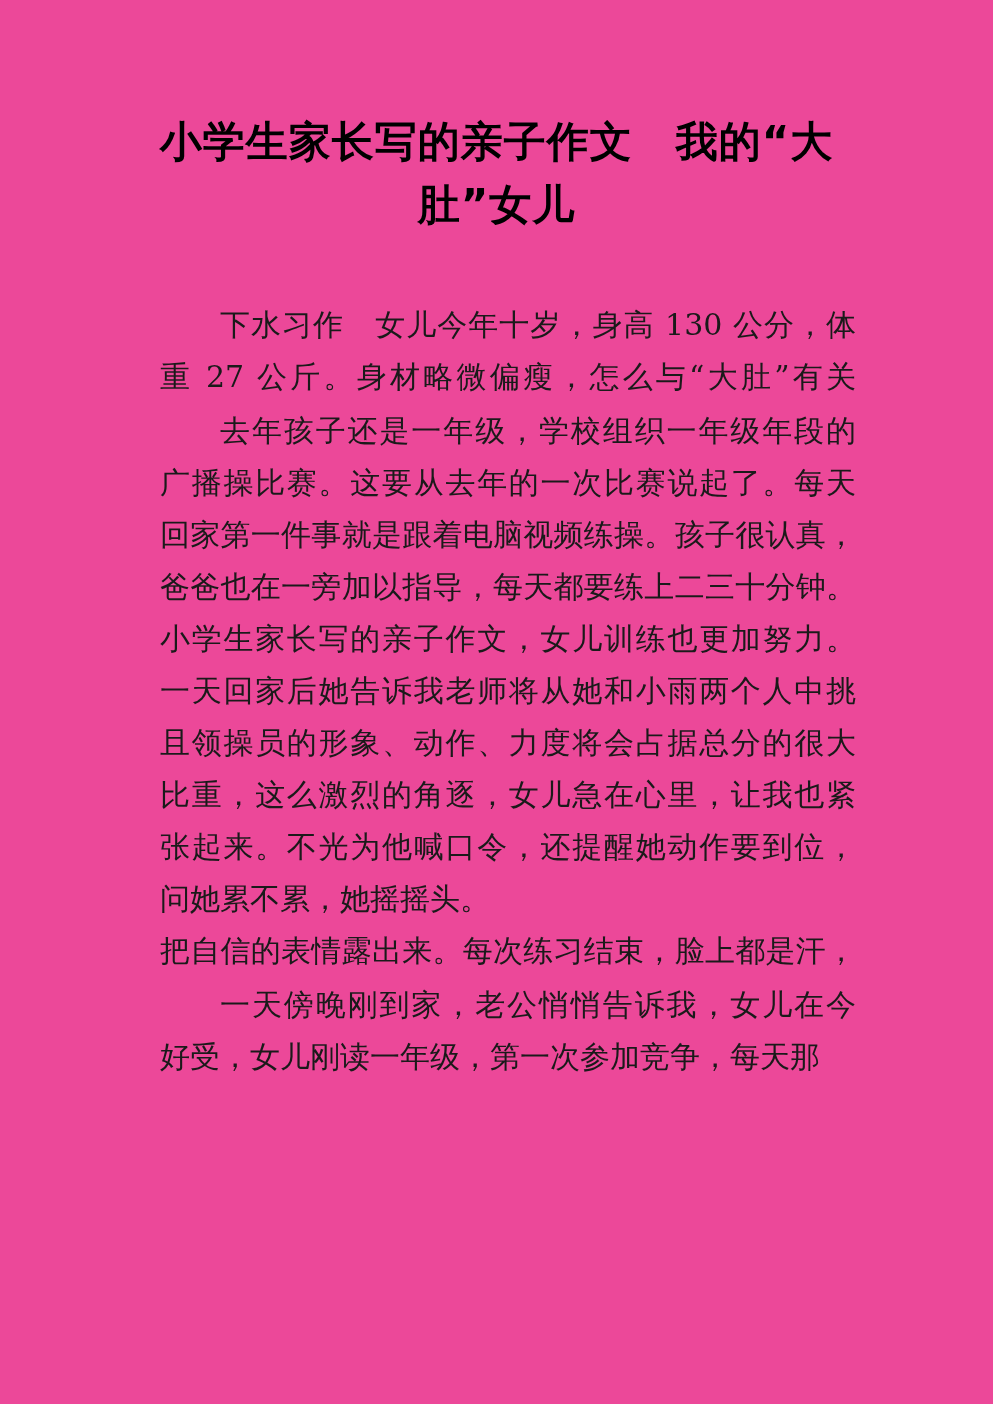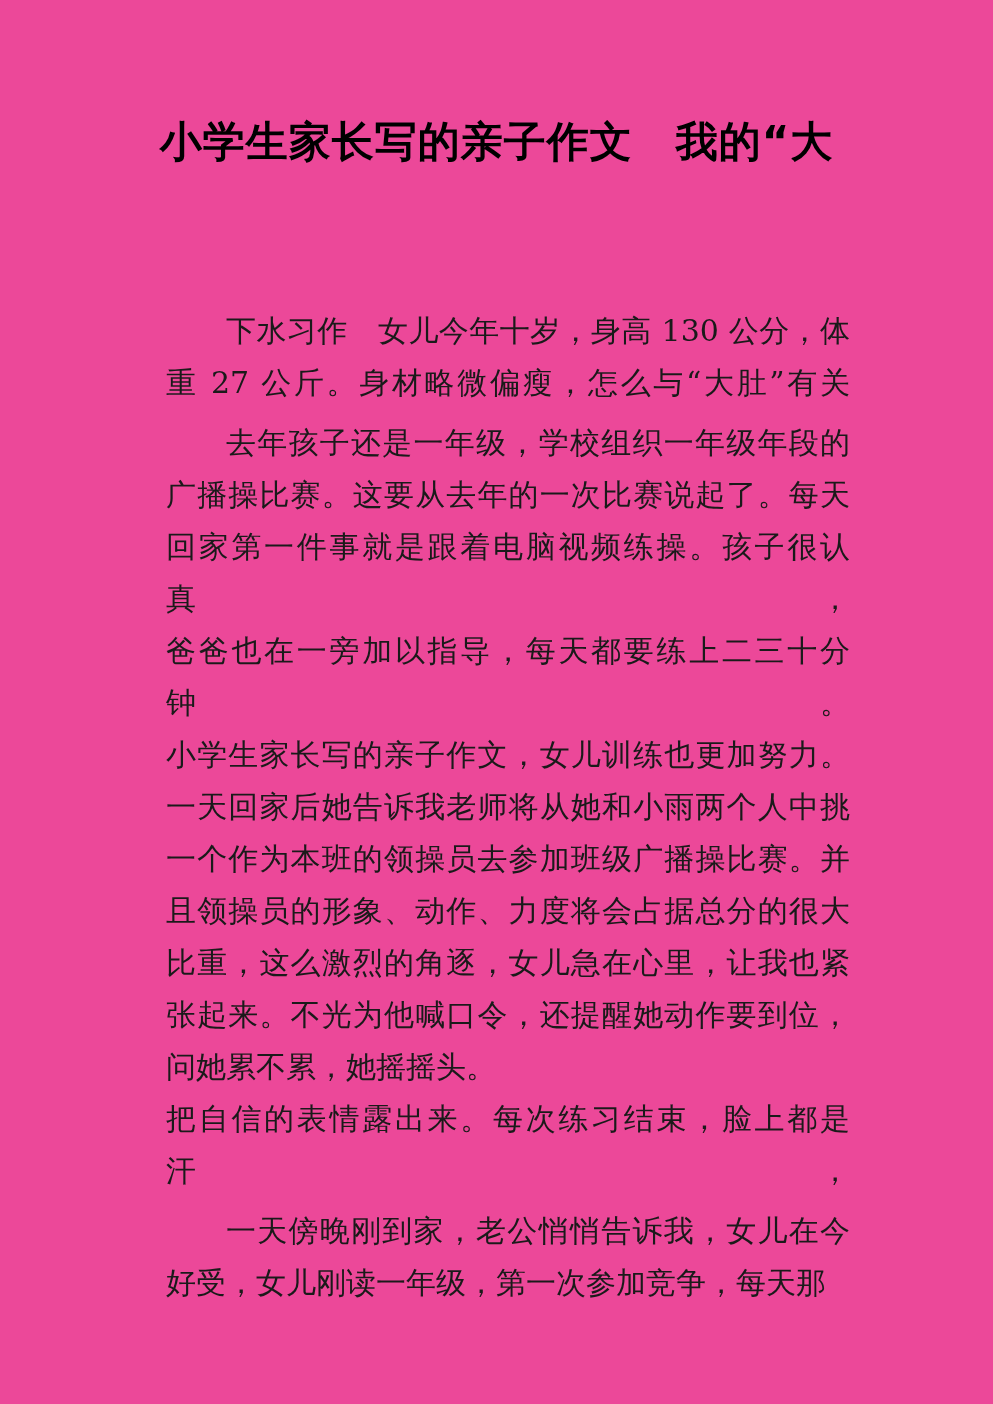--- a/index.html
+++ b/index.html
@@ -35,54 +35,54 @@
   .article-body {
     position: absolute;
     top: 297px;
     left: 158px;
     width: 700px;
     font-size: 30px;
     line-height: 52px;
     color: #1a1a1a;
   }
   .paragraph {
-    margin: 8px;
+    margin: 2px;
   }
   .line {
     text-align: justify;
     text-align-last: justify;
     text-justify: inter-character;
   }
   .line.last {
     text-align-last: left;
   }
   .line.indent {
     text-indent: 2em;
   }
 </style>
 </head>
 <body>
 
 <div class="document-page">
   <h1 class="doc-title">
     <span class="title-line">小学生家长写的亲子作文　我的“大</span>
+    <span class="title-line">肚”女儿</span>
   </h1>
   <div class="article-body" id="paragraphs">
       <div class="paragraph">
         <div class="line indent">下水习作　女儿今年十岁，身高 130 公分，体</div>
         <div class="line">重 27 公斤。身材略微偏瘦，怎么与“大肚”有关</div>
       </div>
       <div class="paragraph">
         <div class="line indent">去年孩子还是一年级，学校组织一年级年段的</div>
         <div class="line">广播操比赛。这要从去年的一次比赛说起了。每天</div>
         <div class="line">回家第一件事就是跟着电脑视频练操。孩子很认真，</div>
         <div class="line">爸爸也在一旁加以指导，每天都要练上二三十分钟。</div>
         <div class="line">小学生家长写的亲子作文，女儿训练也更加努力。</div>
         <div class="line">一天回家后她告诉我老师将从她和小雨两个人中挑</div>
-        <div class="line">一个作为本班的领操员去参加班级广播操比赛。并</div>
         <div class="line">且领操员的形象、动作、力度将会占据总分的很大</div>
         <div class="line">比重，这么激烈的角逐，女儿急在心里，让我也紧</div>
         <div class="line">张起来。不光为他喊口令，还提醒她动作要到位，</div>
         <div class="line last">问她累不累，她摇摇头。</div>
         <div class="line">把自信的表情露出来。每次练习结束，脸上都是汗，</div>
       </div>
       <div class="paragraph">
         <div class="line indent">一天傍晚刚到家，老公悄悄告诉我，女儿在今</div>
         <div class="line last">好受，女儿刚读一年级，第一次参加竞争，每天那</div>
       </div>

